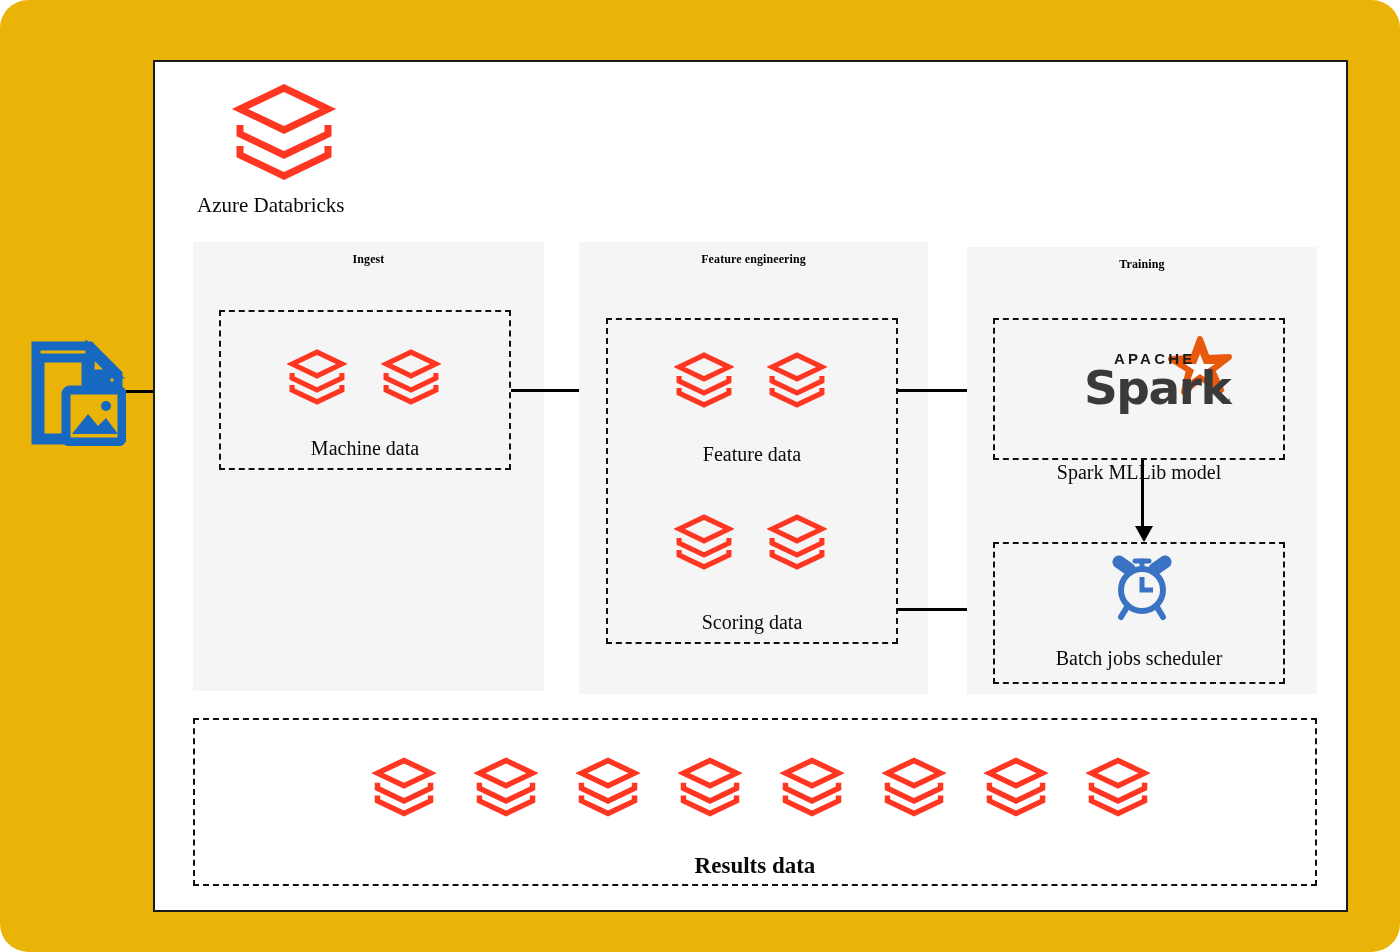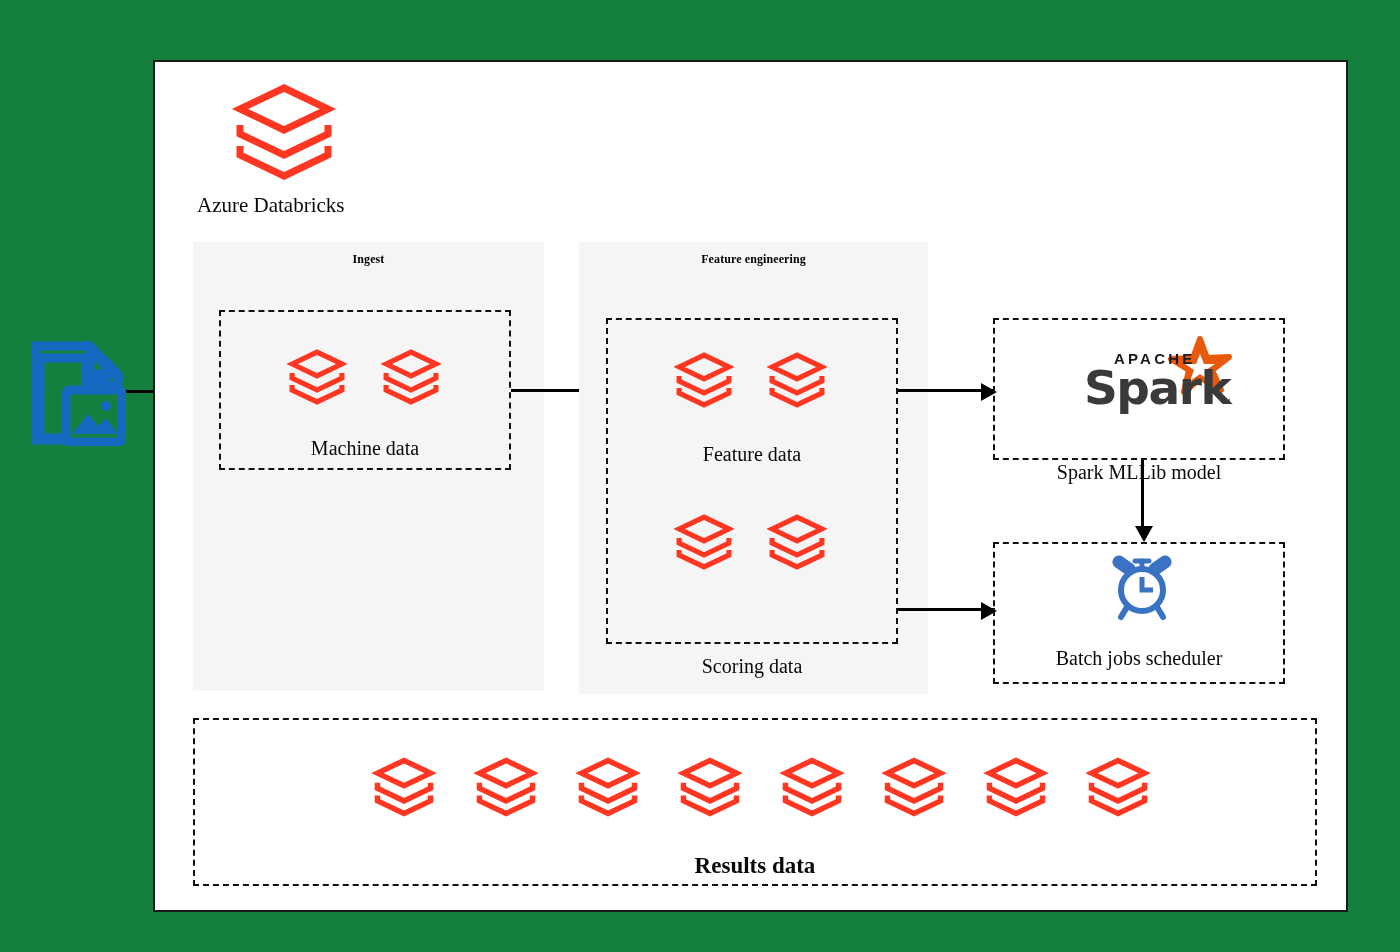--- a/index.html
+++ b/index.html
@@ -8,22 +8,23 @@
     background: #ffffff;
   }
   body {
     font-family: "Liberation Serif", "DejaVu Serif", serif;
     color: #0a0a0a;
   }
   #canvas {
     position: relative;
     width: 1400px;
     height: 952px;
-    background: #15803d;
+    background: #eab308;
     overflow: hidden;
+    border-radius: 28px;
   }
 
   
   .outer-frame {
     position: absolute;
     left: 153px;
     top: 60px;
     width: 1195px;
     height: 852px;
     border: 2px solid #1a1a1a;
@@ -220,26 +221,29 @@
   </div>
   <div class="icon" style="left:767px; top:514px; width:60px; height:56px;">
     <svg width="60" height="56" viewBox="0 0 106 96" xmlns="http://www.w3.org/2000/svg">
       <g fill="none" stroke="#FF3621" stroke-width="9" stroke-linejoin="miter">
         <path d="M9 25 L53 4 L97 25 L53 46 Z"></path>
         <path d="M9 41 L9 50 L53 71 L97 50 L97 41"></path>
         <path d="M9 62 L9 71 L53 92 L97 71 L97 62"></path>
       </g>
     </svg>
   </div>
-  <div class="caption" style="left:606px; width:292px; top:611px;margin-top:44px;">Scoring data</div>
+  <div class="caption" style="left:606px; width:292px; top:611px;">Scoring data</div>
 
   <div class="arrow-h" style="left:898px; top:389px; width:97px;"></div>
 
   <div class="arrow-h" style="left:898px; top:608px; width:97px;"></div>
 
+  <div class="stage-panel" style="left:967px; top:247px; width:350px; height:447px;">
+    <div class="stage-title" style="top:10px;">Training</div>
+  </div>
 
   <div class="dashed-box" style="left:993px; top:318px; width:292px; height:142px;"></div>
 
   <div class="spark-logo" style="left:1072px; top:336px;">
     <svg width="170" height="78" viewBox="0 0 170 78" xmlns="http://www.w3.org/2000/svg">
 
       <path d="M128 3 L135 22 L157 21 L140 34 L149 54 L129 42 L112 56 L117 34 L99 23 L121 22 Z" fill="#E8590C" stroke="#E8590C" stroke-width="6" stroke-linejoin="round"></path>
       <path d="M128 18 L132 28 L143 28 L134 34 L138 45 L128 38 L118 45 L122 34 L113 28 L124 28 Z" fill="#ffffff"></path>
 
       <text x="42" y="28" font-family="'Liberation Sans', sans-serif" font-size="15" font-weight="bold" fill="#1a1a1a" letter-spacing="3.2">APACHE</text>

